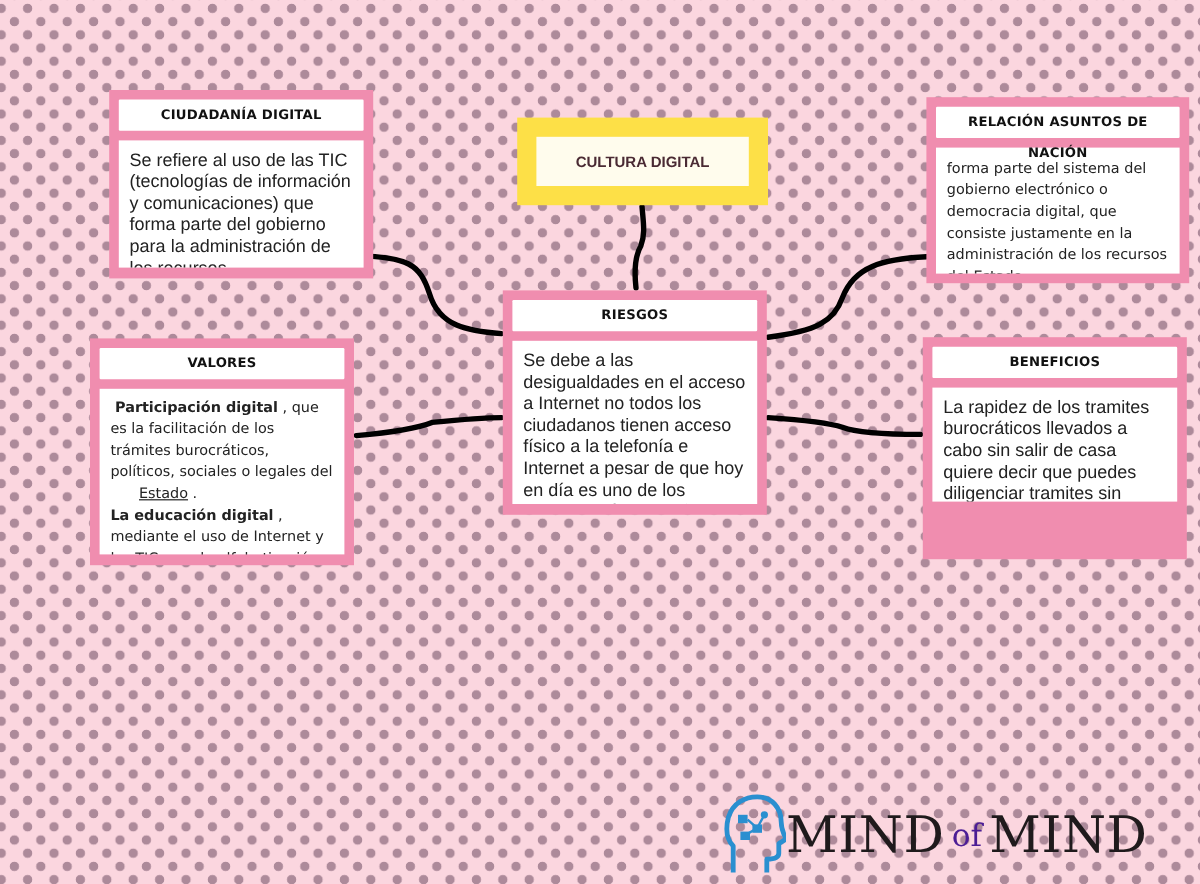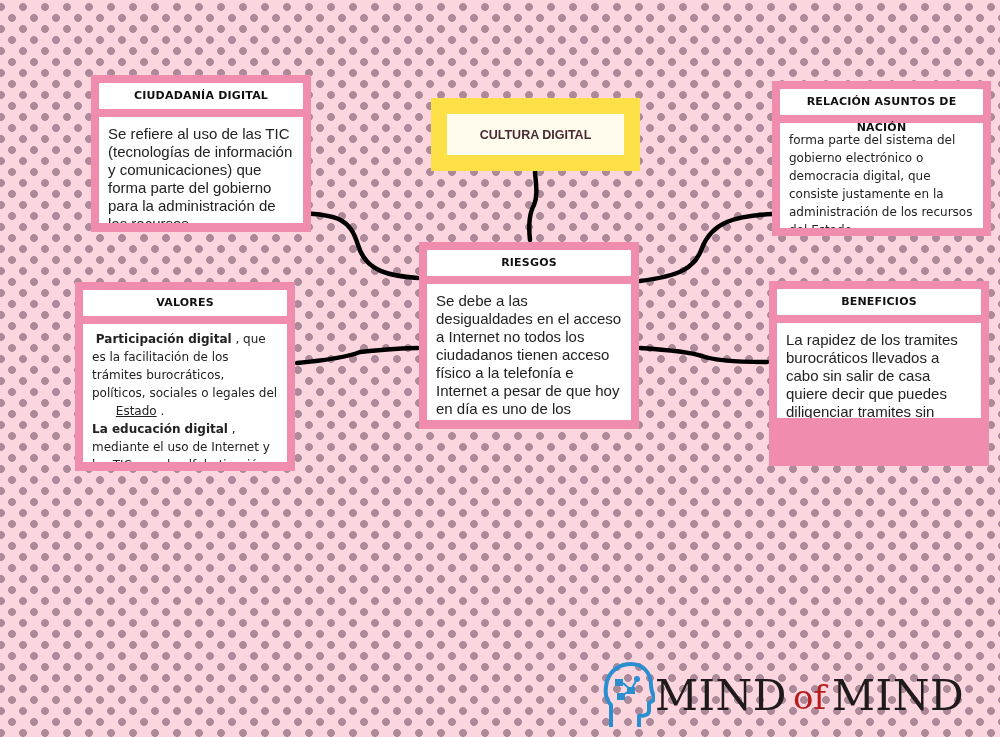--- a/index.html
+++ b/index.html
@@ -34,21 +34,21 @@
     position:absolute; left:431px; top:98px; width:209px; height:73px;
     background:#fde047; padding:16px; box-sizing:border-box;
   }
   #central .inner {
     width:100%; height:100%; background:rgba(255,255,255,0.9);
     display:flex; align-items:center; justify-content:center;
     font-weight:bold; font-size:12.5px; color:#4a2a33;
   }
   #logo { position:absolute; left:603px; top:660px; height:70px; display:flex; align-items:center; }
   #logo .word { font-family:"DejaVu Serif", serif; font-size:42px; color:#1f1a1c; letter-spacing:0.5px; }
-  #logo .of { font-family:"DejaVu Serif", serif; font-size:34px; color:#b91c1c; margin:0 6px; position:relative; top:2px; }
+  #logo .of { font-family:"DejaVu Serif", serif; font-size:26px; color:#4c1d95; margin:0 6px; position:relative; top:2px; }
 </style>
 </head>
 <body>
 
 <svg class="links" viewBox="0 0 1000 737">
   <g fill="none" stroke="#000" stroke-width="4.5" stroke-linecap="round">
     <path d="M535 172 C536 185, 538 195, 534 205 C530 212, 528 222, 530 240"></path>
     <path d="M296 213 C340 214, 350 220, 358 245 C366 272, 390 276, 418 278"></path>
     <path d="M640 281 C680 276, 695 268, 702 248 C712 222, 735 216, 772 214"></path>
     <path d="M297 363 C330 360, 350 356, 360 352 C380 350, 400 348, 418 348"></path>

